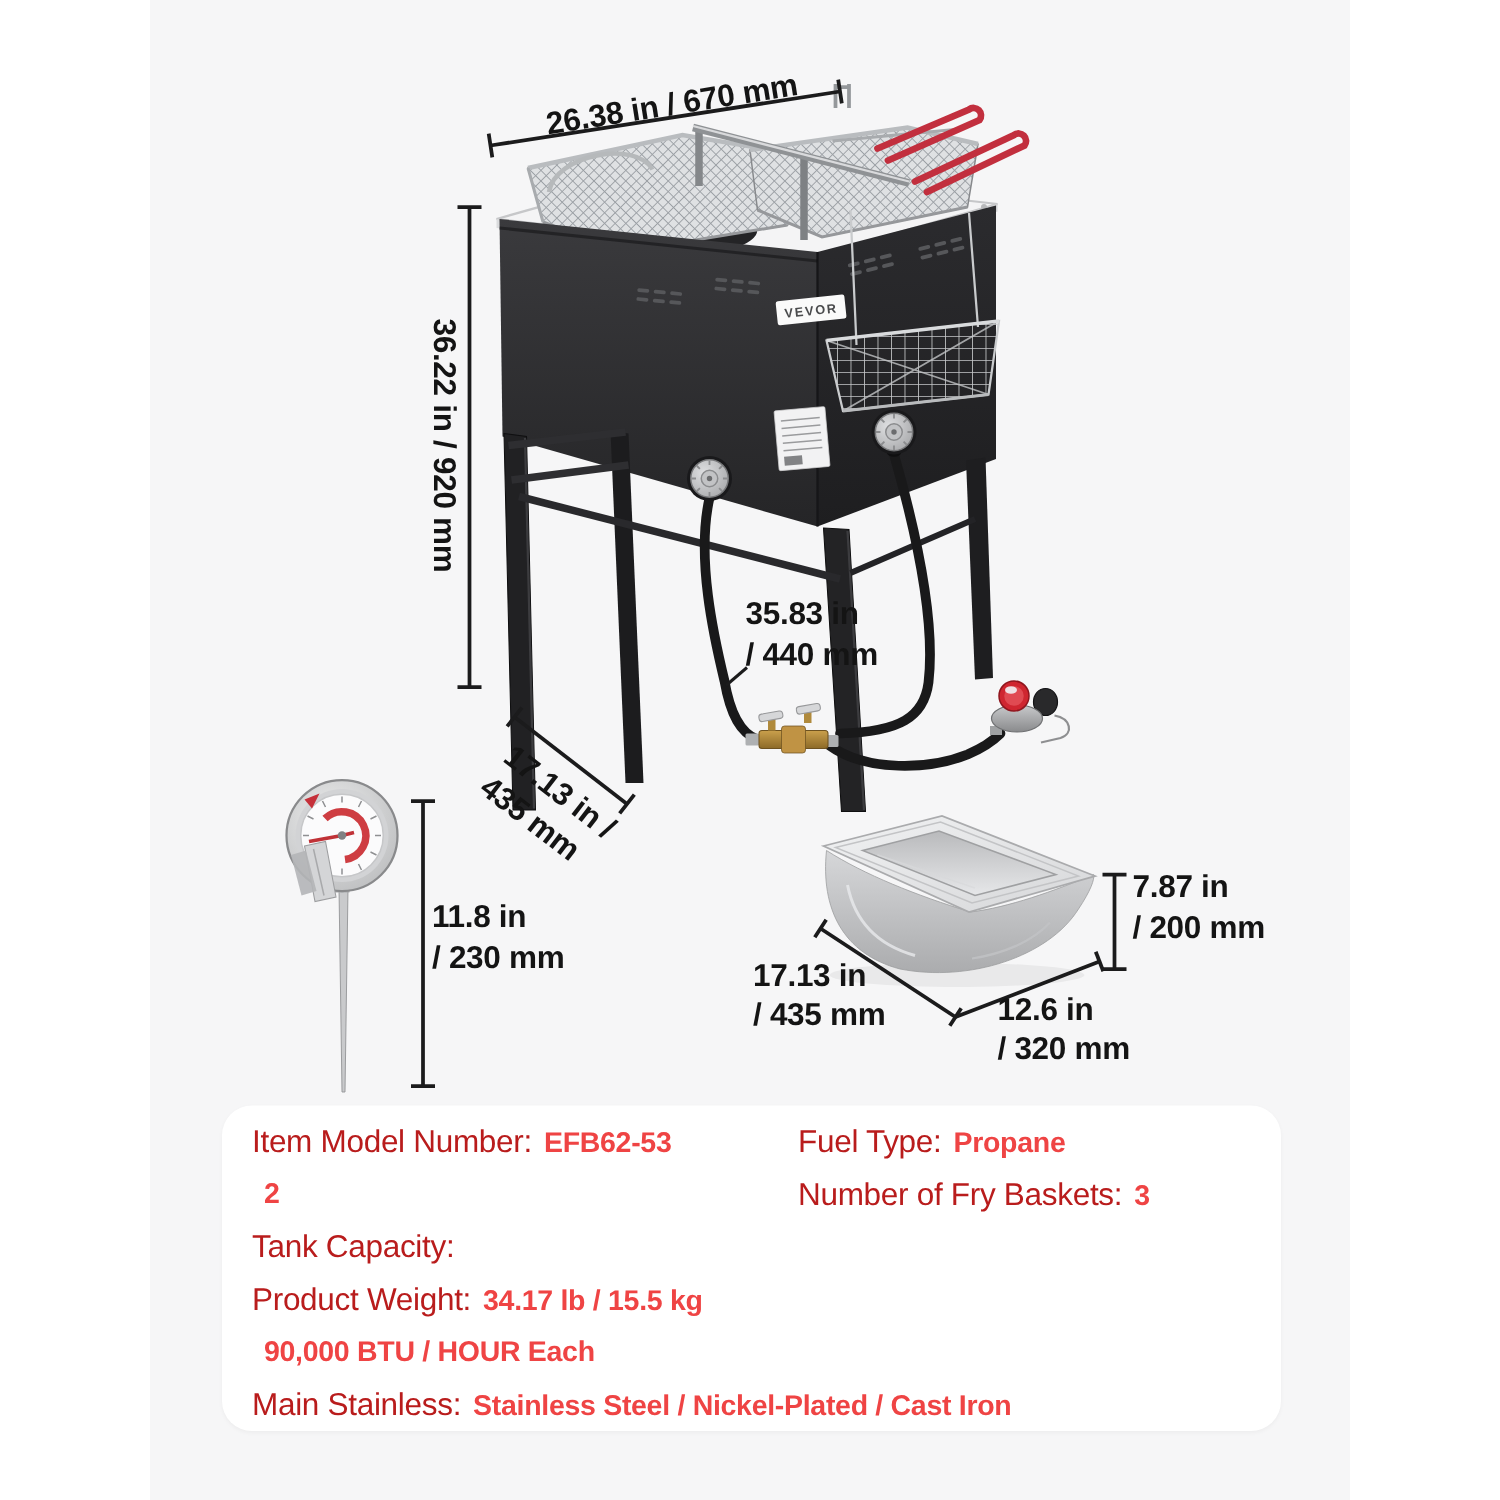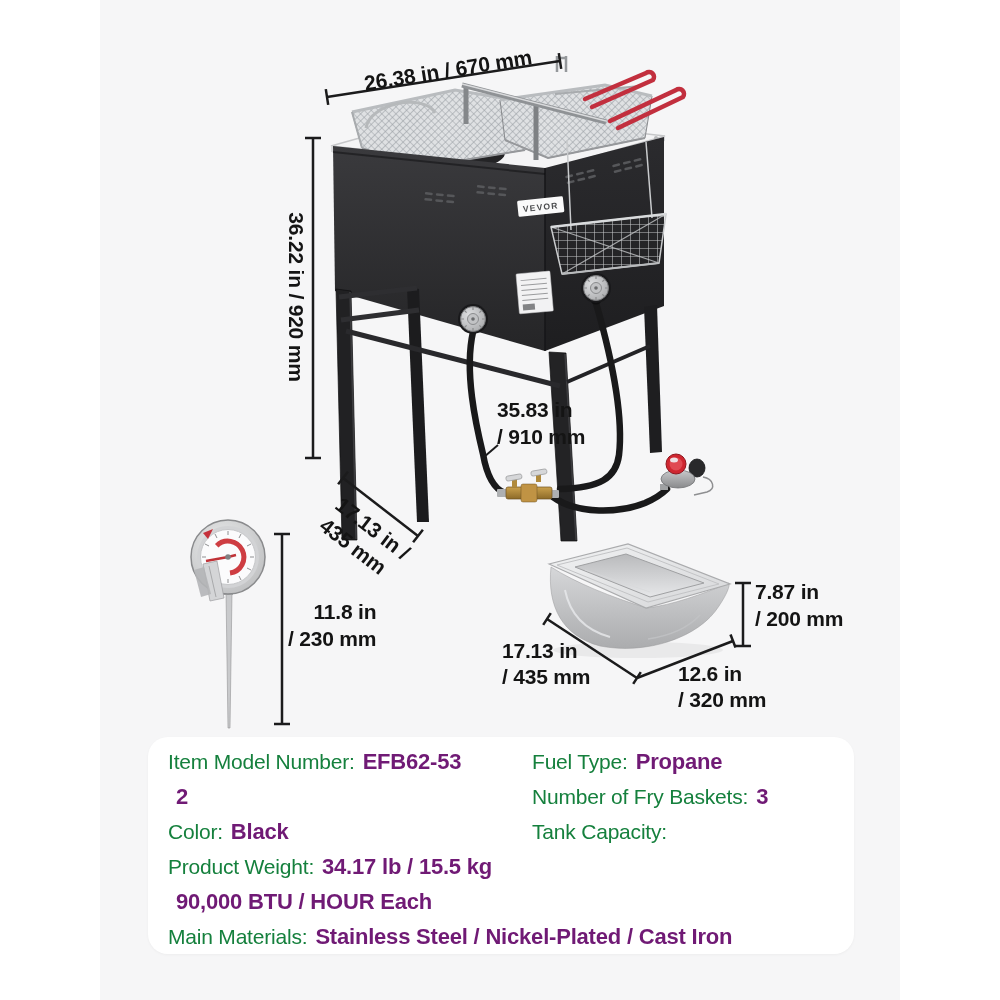--- a/index.html
+++ b/index.html
@@ -18,22 +18,22 @@
   .rot-depth{transform-origin:0 0;transform:rotate(37.5deg);line-height:26px;}
   .lh26{line-height:26px;}
   .spec-panel{
     position:absolute;left:148px;top:737px;width:706px;height:217px;
     background:#ffffff;border-radius:20px;box-shadow:0 1px 3px rgba(0,0,0,0.04);
     padding:7px 0 0 20px;box-sizing:border-box;
   }
   .spec-row{display:flex;align-items:center;height:35px;}
   .spec-cell{display:flex;align-items:baseline;white-space:nowrap;}
   .spec-cell.c1{width:364px;flex:0 0 364px;}
-  .lab{font-size:21px;font-weight:500;color:#15803d;letter-spacing:-0.2px;}
-  .val{font-size:22px;font-weight:700;color:#701a75;margin-left:8px;letter-spacing:-0.2px;}
+  .lab{font-size:21px;font-weight:500;color:#b91c1c;letter-spacing:-0.2px;}
+  .val{font-size:19px;font-weight:700;color:#ef4444;margin-left:8px;letter-spacing:-0.2px;}
 </style>
 </head>
 <body>
 
 <div class="canvas">
   <div class="gray-col"></div>
 
   <svg class="scene" width="1000" height="1000" viewBox="0 0 1000 1000">
     <defs>
       <pattern id="mesh" width="5" height="5" patternUnits="userSpaceOnUse" patternTransform="rotate(45)">
@@ -293,44 +293,44 @@
       <path d="M735.5,647.5 L730.5,634.5"></path>
     </g>
   </svg>
 
   <div class="dim-label rot-width" style="left:448px;top:70px;">26.38 in / 670 mm</div>
 
   <div class="dim-label rot90" style="left:296px;top:297px;">36.22 in / 920 mm</div>
 
   <div class="dim-label" style="left:497px;top:396px;">
     <div>35.83 in</div>
-    <div>/ 910 mm</div>
+    <div>/ 440 mm</div>
   </div>
 
   <div class="dim-label rot-depth" style="left:346px;top:492px;">
     <div>17.13 in /</div>
     <div>435 mm</div>
   </div>
 
-  <div class="dim-label" style="left:288px;top:598px;text-align:right;">
+  <div class="dim-label" style="left:288px;top:598px;">
     <div>11.8 in</div>
     <div>/ 230 mm</div>
   </div>
 
   <div class="dim-label" style="left:755px;top:578px;">
     <div>7.87 in</div>
     <div>/ 200 mm</div>
   </div>
 
   <div class="dim-label lh26" style="left:502px;top:638px;">
     <div>17.13 in</div>
     <div>/ 435 mm</div>
   </div>
 
-  <div class="dim-label lh26" style="left:665px;top:661px;margin-left:13px;">
+  <div class="dim-label lh26" style="left:665px;top:661px;">
     <div>12.6 in</div>
     <div>/ 320 mm</div>
   </div>
 
   <div class="spec-panel">
     <div class="spec-row">
       <div class="spec-cell c1">
         <span class="lab">Item Model Number:</span>
         <span class="val">EFB62-53</span>
       </div>
@@ -342,39 +342,35 @@
     <div class="spec-row">
       <div class="spec-cell c1">
         <span class="val">2</span>
       </div>
       <div class="spec-cell">
         <span class="lab">Number of Fry Baskets:</span>
         <span class="val">3</span>
       </div>
     </div>
     <div class="spec-row">
-      <div class="spec-cell c1">
-        <span class="lab">Color:</span>
-        <span class="val">Black</span>
-      </div>
       <div class="spec-cell">
         <span class="lab">Tank Capacity:</span>
       </div>
     </div>
     <div class="spec-row">
       <div class="spec-cell">
         <span class="lab">Product Weight:</span>
         <span class="val">34.17 lb / 15.5 kg</span>
       </div>
     </div>
     <div class="spec-row">
       <div class="spec-cell">
         <span class="val">90,000 BTU / HOUR Each</span>
       </div>
     </div>
     <div class="spec-row">
       <div class="spec-cell">
-        <span class="lab">Main Materials:</span>
+        <span class="lab">Main Stainless:</span>
         <span class="val">Stainless Steel / Nickel-Plated / Cast Iron</span>
       </div>
     </div>
   </div>
 </div>
 
 </body></html>

